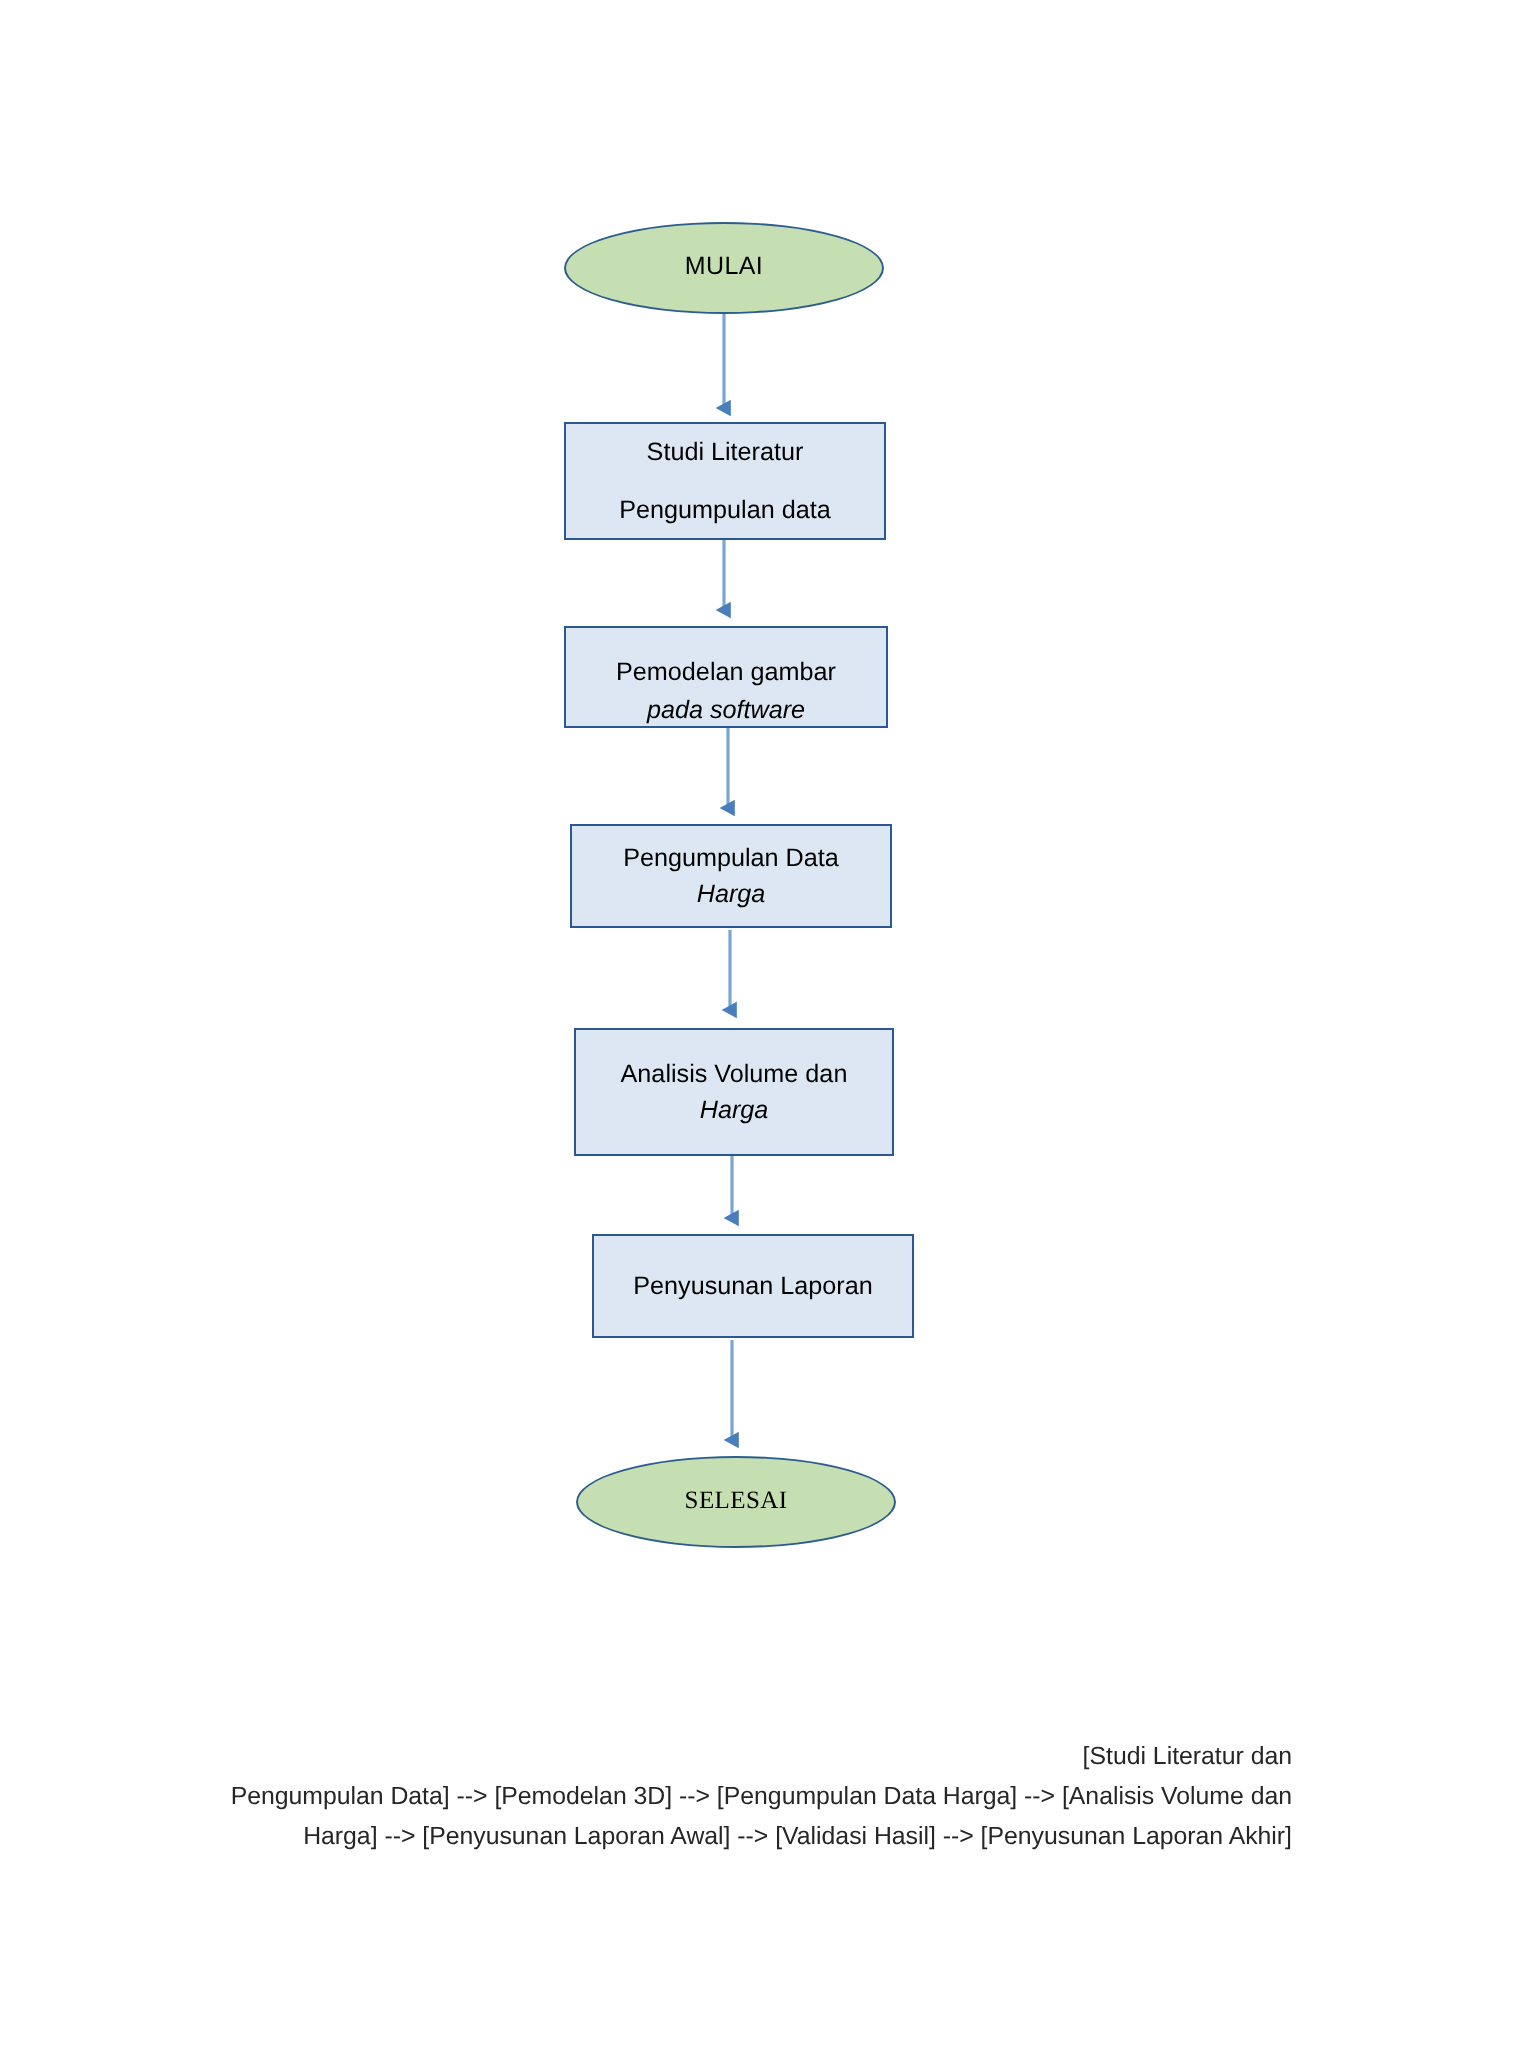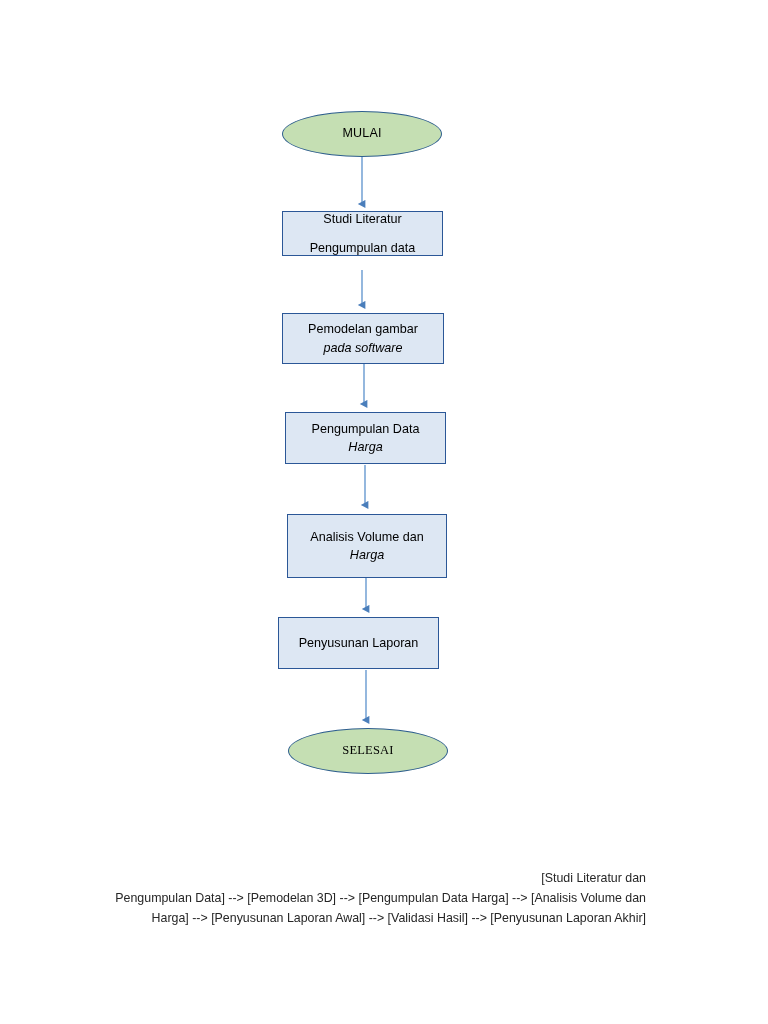--- a/index.html
+++ b/index.html
@@ -127,41 +127,41 @@
 
       <line x1="366" y1="530" x2="366" y2="572" stroke="#7aa6d6" stroke-width="1.6" marker-end="url(#arrowhead)"></line>
 
       <line x1="366" y1="633" x2="366" y2="683" stroke="#7aa6d6" stroke-width="1.6" marker-end="url(#arrowhead)"></line>
     </svg>
 
     <div class="node node-terminal" style="left:282px; top:74px; width:160px; height:46px;">
       <span class="node-label">MULAI</span>
     </div>
 
-    <div class="node node-process spaced" style="left:282px; top:174px; width:161px; height:45px;">
+    <div class="node node-process spaced" style="left:282px; top:174px; width:161px; height:59px;">
       <span class="node-line">Studi Literatur</span>
       <span class="node-line">Pengumpulan data</span>
     </div>
 
-    <div class="node node-process two-line" style="left:282px; top:276px; width:162px; height:51px;">
+    <div class="node node-process two-line" style="left:282px; top:276px; width:162px; height:51px;justify-content:flex-end;">
       <span class="node-line">Pemodelan gambar</span>
       <span class="node-line">pada software</span>
     </div>
 
     <div class="node node-process two-line" style="left:285px; top:375px; width:161px; height:52px;">
       <span class="node-line">Pengumpulan Data</span>
       <span class="node-line">Harga</span>
     </div>
 
     <div class="node node-process two-line" style="left:287px; top:477px; width:160px; height:64px;">
       <span class="node-line">Analisis Volume dan</span>
       <span class="node-line">Harga</span>
     </div>
 
-    <div class="node node-process" style="left:278px; top:580px; width:161px; height:52px;">
+    <div class="node node-process" style="left:296px; top:580px; width:161px; height:52px;">
       <span class="node-line">Penyusunan Laporan</span>
     </div>
 
     <div class="node node-terminal" style="left:288px; top:691px; width:160px; height:46px;font-family:Liberation Serif, serif;">
       <span class="node-label">SELESAI</span>
     </div>
 
   </div>
 
   <div id="caption-block">

